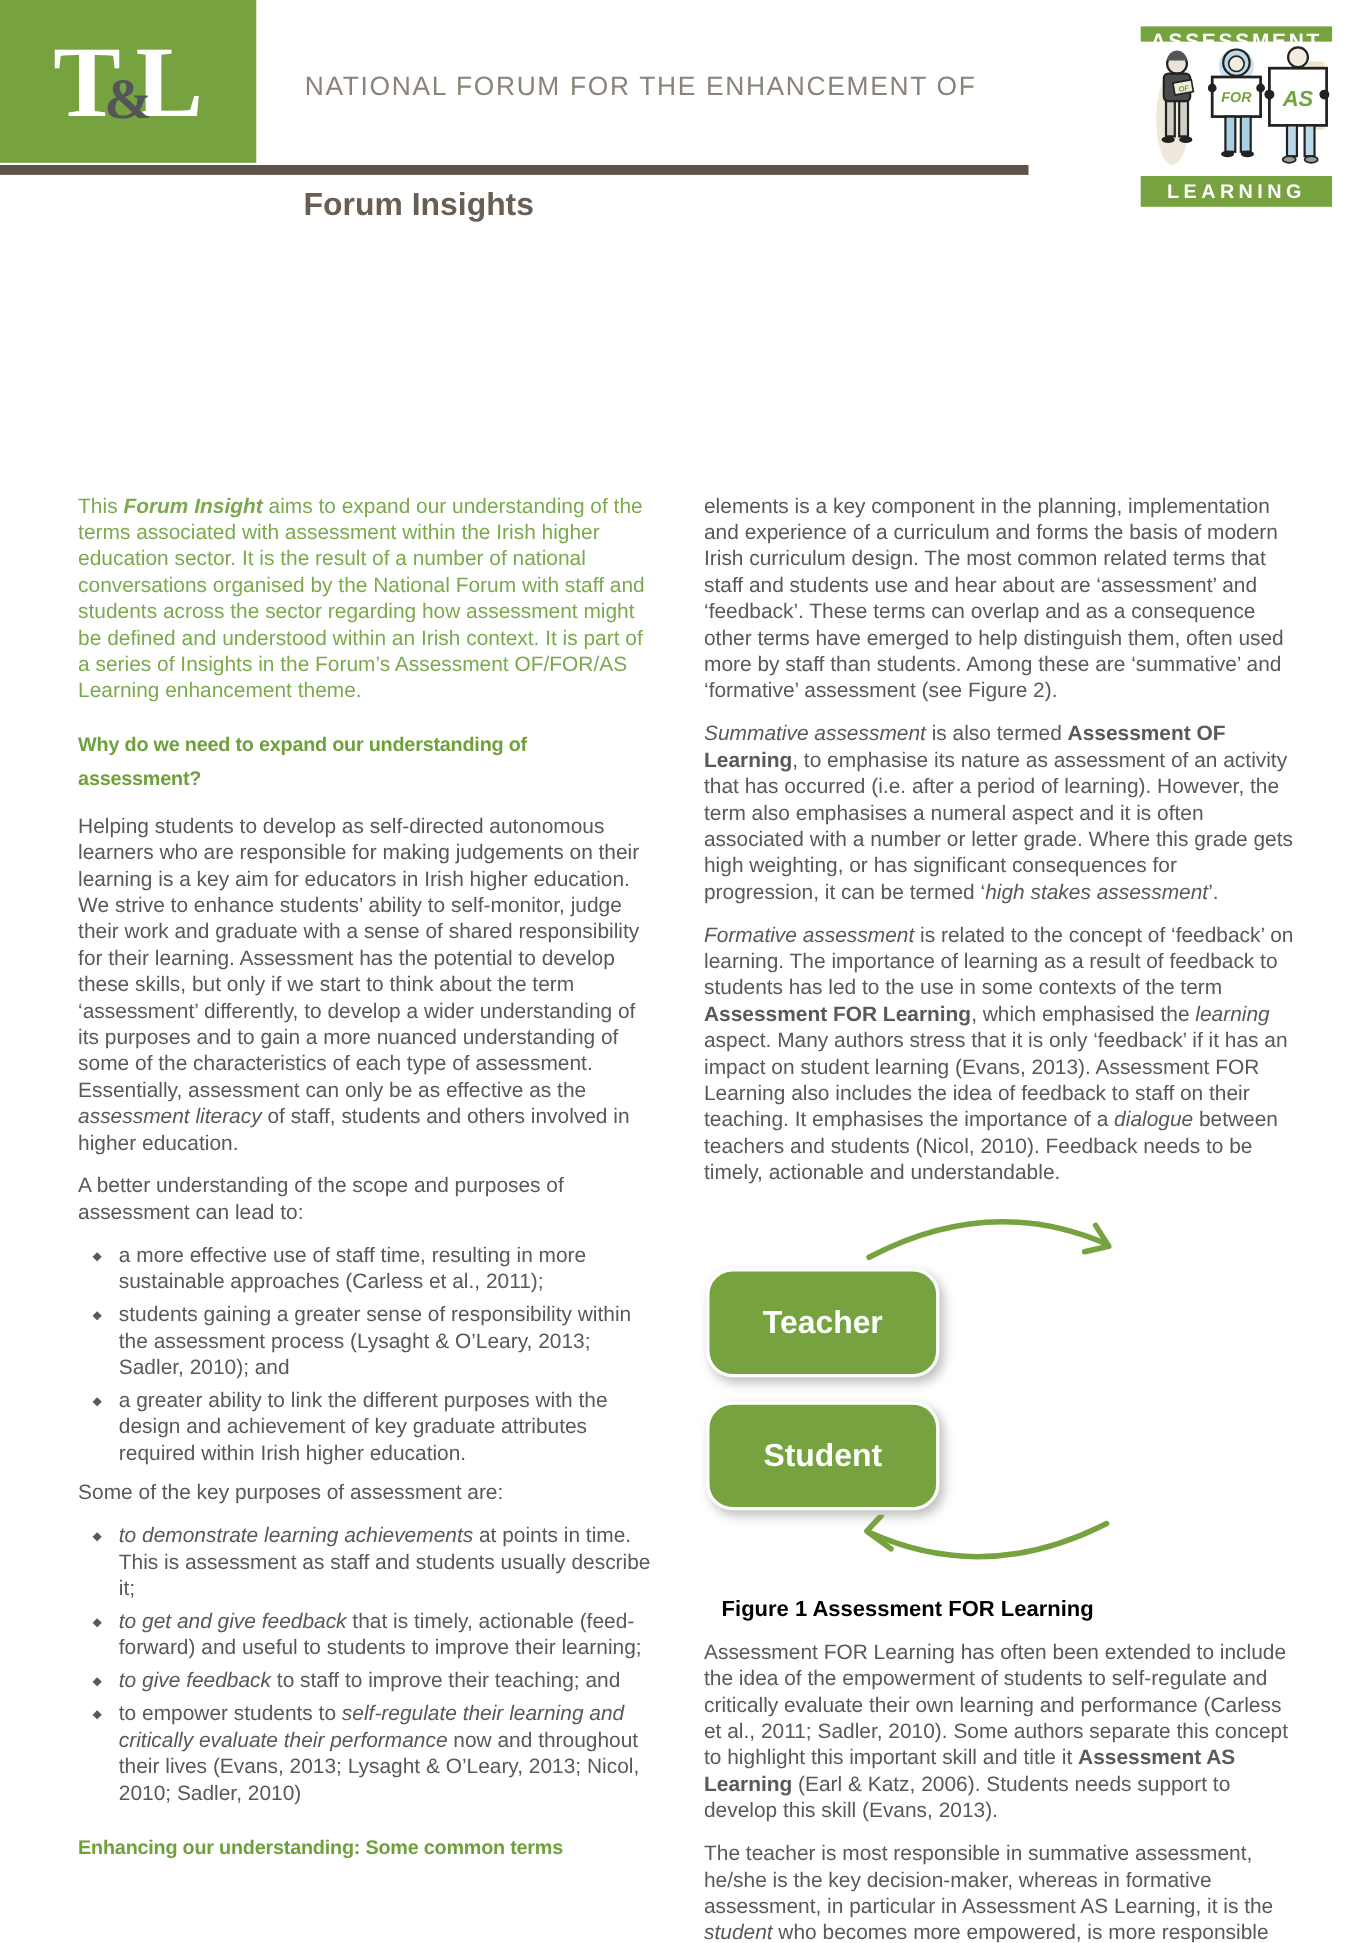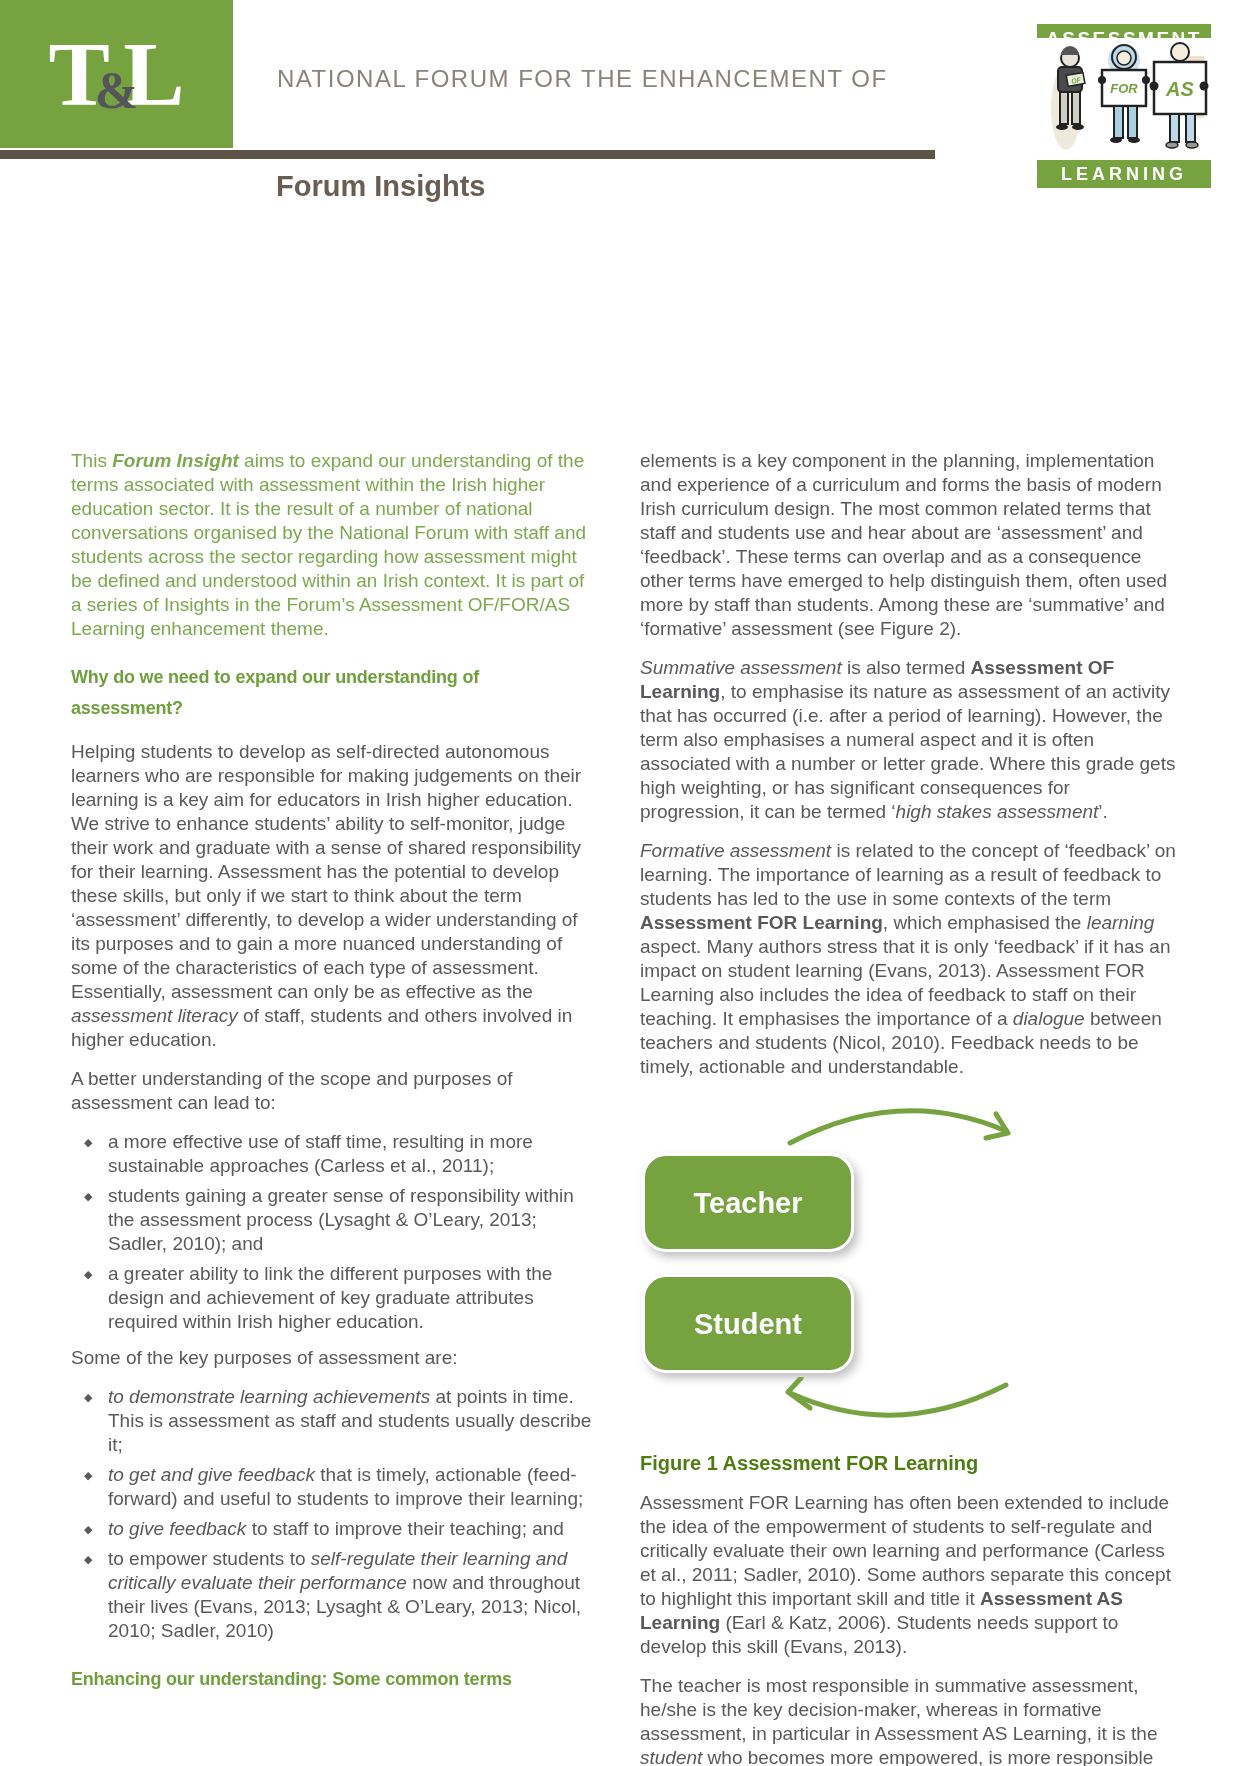--- a/index.html
+++ b/index.html
@@ -48,21 +48,21 @@
   .marker{flex:0 0 37px;padding-left:13px;box-sizing:border-box;font-size:11px;line-height:24px;}
   .li-text{flex:1;}
 
   
   .figure{margin-top:18px;}
   .arrow-svg{display:block;margin-left:30px;}
   .boxes{display:flex;gap:22px;padding-left:2px;margin:4px 0;flex-direction:column;}
   .fig-box{width:212px;height:99px;background:#76A33F;border:3px solid #fff;border-radius:24px;
            box-shadow:4px 5px 10px rgba(0,0,0,0.25);display:flex;align-items:center;
            justify-content:center;color:#fff;font-size:29px;font-weight:bold;box-sizing:border-box;}
-  .fig-caption{color:#4d7c0f;font-weight:bold;font-size:20px;margin:22px 0 16px 0;}
+  .fig-caption{color:#000000;font-weight:bold;font-size:20px;margin:22px 0 16px 16px;}
 </style>
 </head>
 <body>
 
 <div class="page">
 
   <div class="logo-block">
     <div class="logo-tl">
       <span class="logo-t">T</span>
       <span class="logo-amp">&amp;</span>

